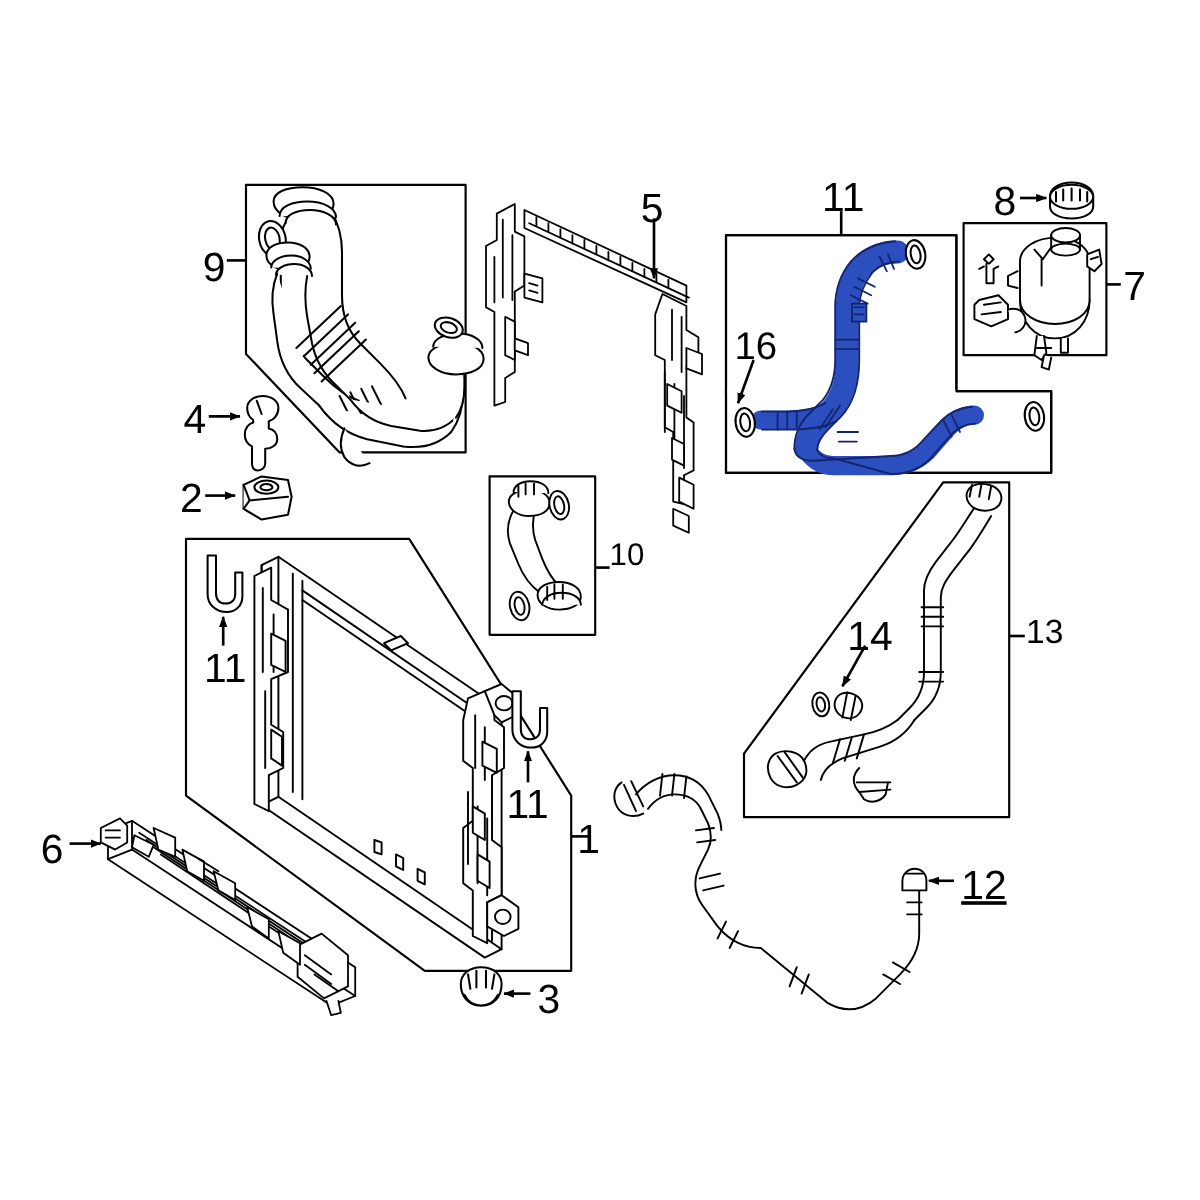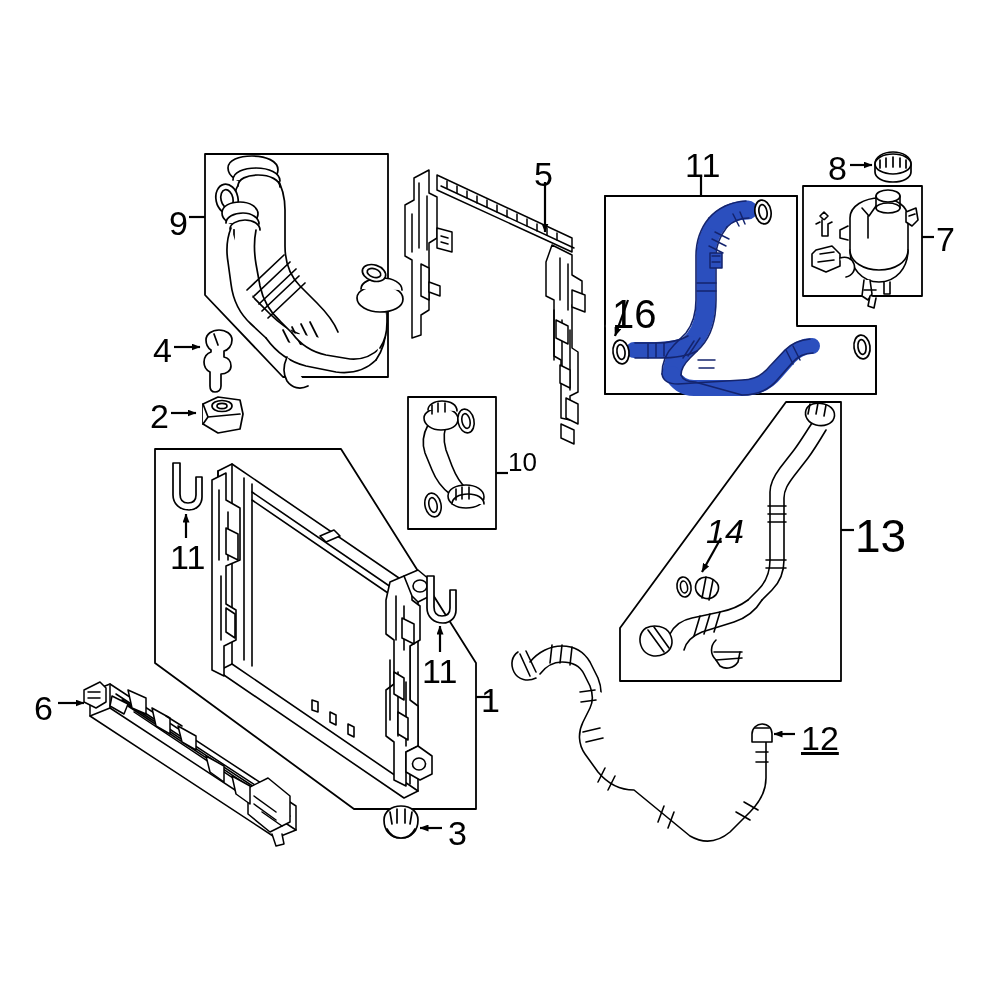--- a/index.html
+++ b/index.html
@@ -464,18 +464,18 @@
 <div class="callout" style="left:153px;  top:333px;  font-size:34px;">4</div>
 <div class="callout" style="left:534px;  top:157px;  font-size:34px;">5</div>
 <div class="callout" style="left:34px;   top:691px;  font-size:34px;">6</div>
 <div class="callout" style="left:936px;  top:222px;  font-size:34px;">7</div>
 <div class="callout" style="left:828px;  top:151px;  font-size:34px;">8</div>
 <div class="callout" style="left:169px;  top:206px;  font-size:34px;">9</div>
 <div class="callout" style="left:508px;  top:449px;  font-size:26px;">10</div>
 <div class="callout" style="left:170px; top:540px; font-size:34px;">11</div>
 <div class="callout" style="left:422px; top:654px; font-size:34px;">11</div>
 <div class="callout" style="left:801px;  top:721px;  font-size:34px;text-decoration:underline;">12</div>
-<div class="callout" style="left:855px;  top:513px;  font-size:46px;">13</div>
-<div class="callout" style="left:706px;  top:514px;  font-size:34px;font-style:italic;">14</div>
+<div class="callout" style="left:855px;  top:513px;  font-size:28px;">13</div>
+<div class="callout" style="left:706px;  top:514px;  font-size:34px;">14</div>
 <div class="callout" style="left:685px;  top:148px;  font-size:34px;">11</div>
-<div class="callout" style="left:612px;  top:294px;  font-size:40px;">16</div>
+<div class="callout" style="left:612px;  top:272px;  font-size:32px;">16</div>
 
 </div>
 
 </body></html>

